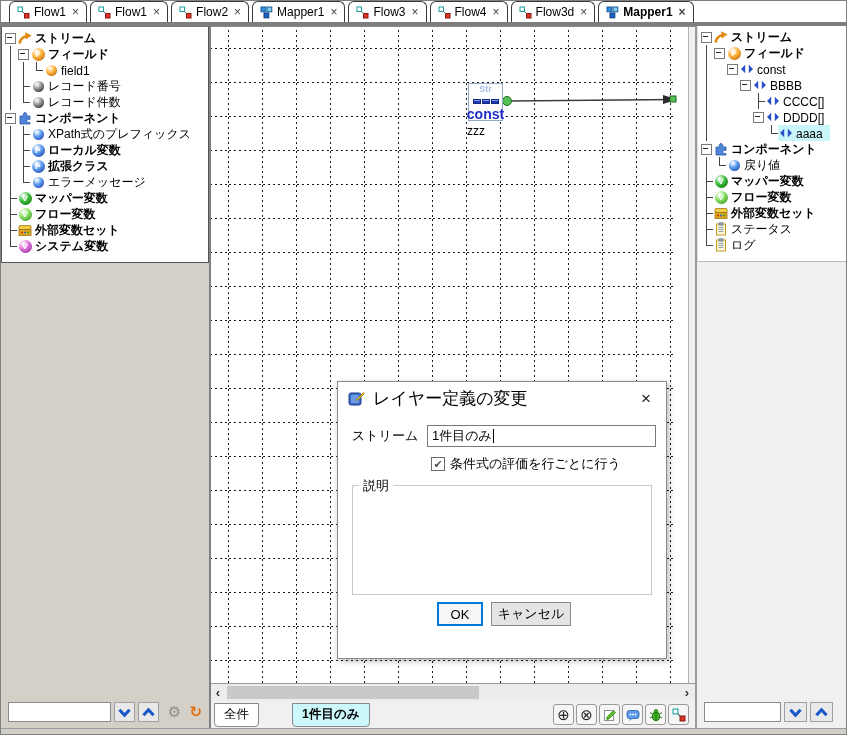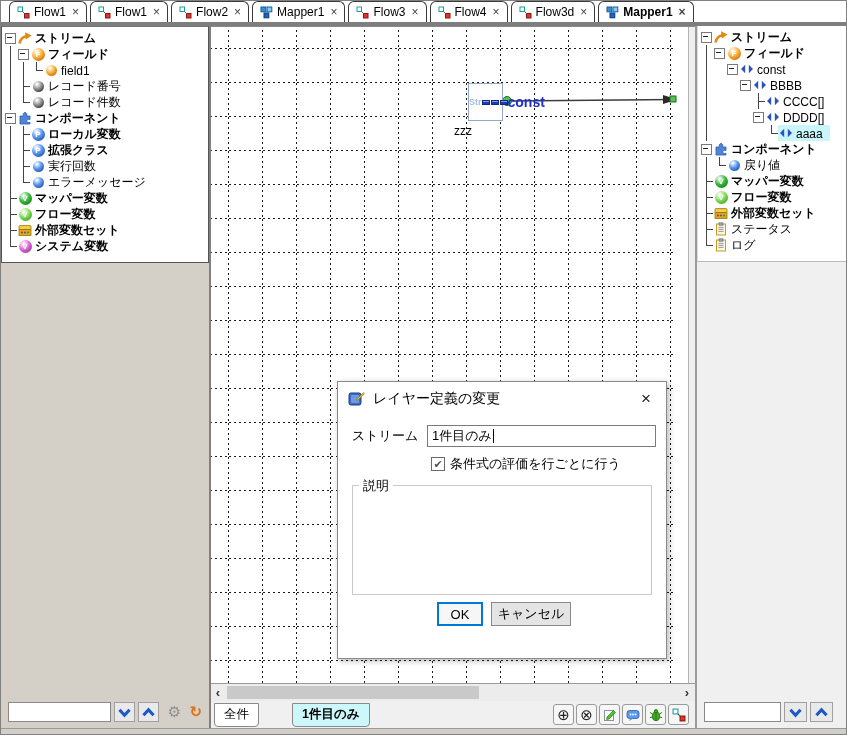--- a/index.html
+++ b/index.html
@@ -71,27 +71,27 @@
   .gear { color:#8e8e8e; }
   .refresh { color:#e06f10; font-weight:bold; }
 
   
   .center-col { flex:1; display:flex; flex-direction:column; background:#fff; min-width:0; }
   .canvas { position:relative; flex:1; background:#fff; border-top:1px solid #888; overflow:hidden; }
   .canvas > svg.overlay { position:absolute; left:0; top:0; pointer-events:none; }
   .vscroll { position:absolute; right:0; top:0; bottom:0; width:7px; background:#efefef;
              border-left:1px solid #b2b2b2; }
   .mapnode { position:absolute; left:257px; top:56px; width:35px; height:38px;
-             border:1px solid #93a9c8; background:#fff; display:flex; flex-direction:row;
+             border:1px solid #93a9c8; background:#fff; display:flex; flex-direction:column;
              align-items:center; justify-content:space-between; padding:1px 0; }
   .mn-str { color:#a4bce2; font-weight:bold; font-size:9px; line-height:9px; }
   .mn-bars { display:flex; gap:1px; }
   .mn-bars i { width:8px; height:5px; background:linear-gradient(#7e9cf2 30%, #1c3cb4 32%); border:0.5px solid #12287c; }
   .mn-const { color:#2030c8; font-weight:bold; font-size:14px; line-height:10px; }
-  .node-caption { position:absolute; left:243px; top:97px; font-size:12px; }
+  .node-caption { position:absolute; left:256px; top:97px; font-size:12px; }
 
   .hscroll { height:18px; background:#ececec; border-top:1px solid #9a9a9a; position:relative;
              display:flex; align-items:center; }
   .hs-arrow { width:14px; text-align:center; font-size:13px; font-weight:bold; color:#333; line-height:16px; }
   .hs-arrow.right { position:absolute; right:1px; }
   .hs-thumb { position:absolute; left:16px; top:2px; width:252px; height:13px; background:#c9c9c9; }
 
   .layerbar { height:27px; background:#f0f0f0; display:flex; align-items:flex-start; padding-top:2px; }
   .ltabs { display:flex; align-items:flex-start; padding-left:3px; flex:1;gap:32px; }
   .ltab { padding:2px 9px 3px 9px; border:1px solid #8a8a8a; border-top:1px solid #8a8a8a;
@@ -99,21 +99,21 @@
   .ltab.active { background:#ccf8fb; font-weight:bold; }
   .ctoolbar { display:flex; align-items:center; padding:1px 6px 0 0; gap:2px; }
   .tbtn { width:21px; height:21px; border:1px solid #9a9a9a; border-radius:3px; background:#f6f6f6;
           display:inline-flex; align-items:center; justify-content:center; font-size:15px; color:#222; }
   .tbtn svg { width:14px; height:14px; }
 
   
   .dialog { position:absolute; left:336px; top:380px; width:330px; height:278px; background:#fff;
             border:1px solid #8a8a8a; box-shadow:2px 2px 6px rgba(0,0,0,.28); font-size:13px; }
   .dlg-title { height:33px; display:flex; align-items:center; padding:0 10px; gap:8px; }
-  .dlg-title .ttl { flex:1; font-size:14px; }
+  .dlg-title .ttl { flex:1; font-size:17px; }
   .dlg-close { font-size:17px; color:#222; width:20px; text-align:center; }
   .dlg-icon { width:17px; height:17px; }
   .dlg-body { padding:10px 10px 0 14px; }
   .frow { display:flex; align-items:center; margin-bottom:8px; }
   .frow .flabel { width:75px; flex:none; }
   .fakeinput, .dlg-input { flex:1; height:22px; border:1px solid #7a7a7a; background:#fff;
             font-size:13px; font-family:inherit; padding:0 4px; display:flex; align-items:center; }
   .dlg-input { display:block; width:100%; }
   .caret { display:inline-block; width:1px; height:14px; background:#000; margin-left:1px; }
   .chkrow { display:flex; align-items:center; gap:5px; margin:4px 0 8px 79px; }
@@ -271,48 +271,48 @@
             <span class="gc g-e"></span>
             <span class="row-main">
               <span class="ic">
                 <svg viewBox="0 0 14 14">
                   <path d="M2 5 h3.4 v-0.8 a1.8 1.8 0 1 1 3.2 0 V5 H12 v3.4 h-1 a1.6 1.6 0 1 0 0 3 h1 V13 H2 Z" fill="#4f84d8" stroke="#2a5aa8" stroke-width="0.8"></path>
                 </svg>
               </span>
               <span class="lbl">コンポーネント</span>
             </span>
           </div>
+          <div class="trow">
+            <span class="gc g-v"></span>
+            <span class="gc g-t"></span>
+            <span class="row-main">
+              <span class="ic">
+                <span class="ball c-blue small"></span>
+              </span>
+              <span class="lbl">XPath式のプレフィックス</span>
+            </span>
+          </div>
           <div class="trow bold">
             <span class="gc g-v"></span>
             <span class="gc g-t"></span>
             <span class="row-main">
               <span class="ic">
                 <span class="ball c-blue">P</span>
               </span>
               <span class="lbl">ローカル変数</span>
             </span>
           </div>
           <div class="trow bold">
             <span class="gc g-v"></span>
             <span class="gc g-t"></span>
             <span class="row-main">
               <span class="ic">
                 <span class="ball c-blue">P</span>
               </span>
               <span class="lbl">拡張クラス</span>
-            </span>
-          </div>
-          <div class="trow">
-            <span class="gc g-v"></span>
-            <span class="gc g-t"></span>
-            <span class="row-main">
-              <span class="ic">
-                <span class="ball c-blue small"></span>
-              </span>
-              <span class="lbl">実行回数</span>
             </span>
           </div>
           <div class="trow">
             <span class="gc g-v"></span>
             <span class="gc g-l"></span>
             <span class="row-main">
               <span class="ic">
                 <span class="ball c-blue small"></span>
               </span>
               <span class="lbl">エラーメッセージ</span>

